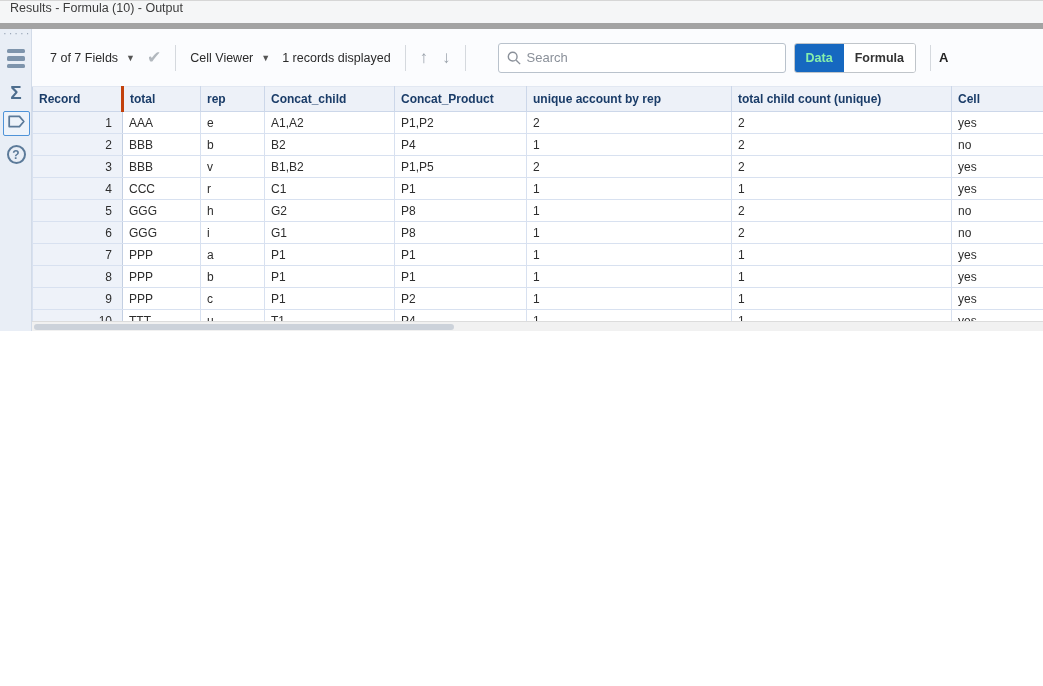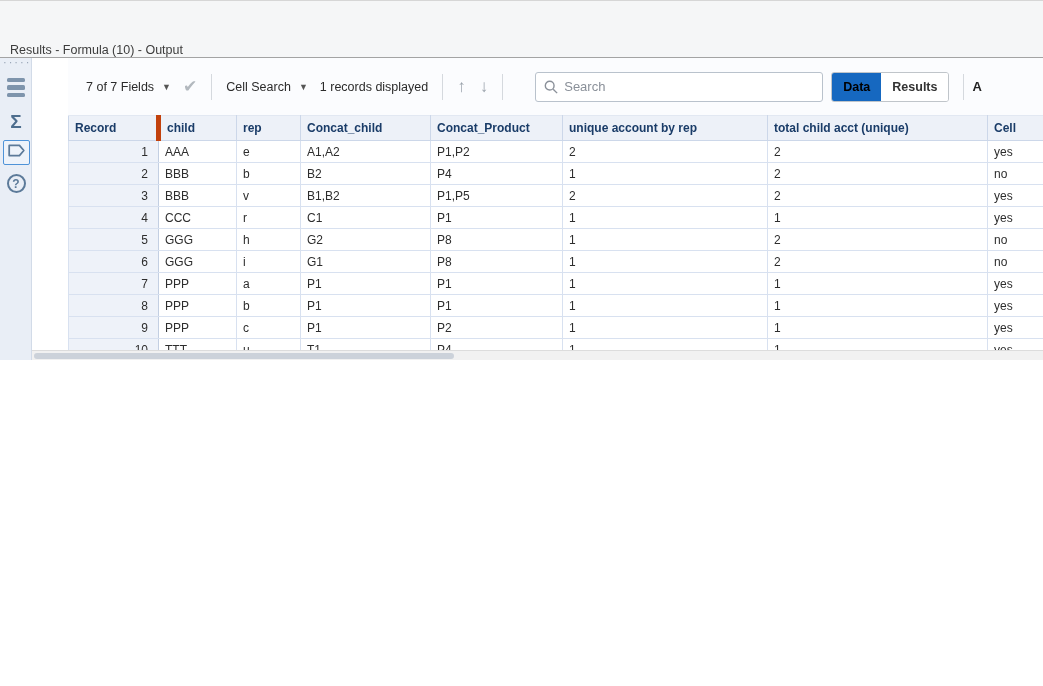--- a/index.html
+++ b/index.html
@@ -17,64 +17,64 @@
   .anchor span { font-size:7.5px; font-weight:bold; color:#2f4a12; padding-left:2px; line-height:1; }
   .annotation { position:absolute; border:1px solid #a3a3a3; background:#fefefe;
                 color:#2e5470; font-weight:700; font-size:11.5px; line-height:1.3;
                 padding:2px 4px; }
   .selection-box { position:absolute; border:1.6px dashed #5aa7df; }
   #wires path { fill:none; }
 
   
   #results { position:absolute; left:0; top:342; width:1043px; height:344px;
              border-top:1px solid #d6d6d6; background:#fff; }
-  #results-titlebar { height:57px; background:#f5f6f7; display:flex; align-items:flex-end;
+  #results-titlebar { height:28px; background:#f5f6f7; display:flex; align-items:flex-start;
                       padding-left:10px; font-size:12.5px; color:#3c3c3c;
-                      border-bottom:1px solid #a3a3a3; }
+                      border-bottom:6px solid #a3a3a3; }
   #results-body { display:flex; height:302px; }
   #results-sidebar { position:relative; width:32px; background:#e9eef6;
                      border-right:1px solid #d2dbe8; flex:none; }
   .grip { position:absolute; top:0px; left:3px; color:#97a3b4; font-size:11px;
           letter-spacing:2px; line-height:8px; }
   .side-icon { position:absolute; left:0; width:32px; display:flex; justify-content:center; }
   .hamburger div { width:18px; height:4.5px; background:#7e94ac; border-radius:1.5px; margin:1.6px 0; }
   .sigma-glyph { font-size:19px; font-weight:700; color:#4e6e8e; line-height:1; }
   .tag-outline-box { border:1.5px solid #4f93d8; border-radius:2px; padding:2px 3px; background:#eef3fa; }
   .help-circle { width:19px; height:19px; border:2px solid #5c7a99; border-radius:50%;
                  display:flex; align-items:center; justify-content:center;
                  font-size:12px; font-weight:700; color:#5c7a99; }
 
-  #results-main { position:relative; flex:1; background:#fff; overflow:hidden;padding-left:36px; }
+  #results-main { position:relative; flex:1; background:#fff; overflow:hidden; }
   #toolbar { height:57px; display:flex; align-items:center; background:#fbfcfe;
              font-size:12.5px; color:#2b2b2b; padding-left:18px; white-space:nowrap; }
   .tb-gap { margin-left:12px; }
   .caret { font-size:9px; color:#555; margin-left:8px; }
   .check { font-size:17px; color:#b2b8be; margin-left:12px; }
   .tb-divider { width:1px; height:26px; background:#d5d9de; margin:0 14px; }
   .nav-arrow { font-size:17px; color:#9aa2ab; font-weight:700; }
   .nav-arrow + .nav-arrow { margin-left:14px; }
   #search-box { display:flex; align-items:center; width:288px; height:30px;
                 border:1px solid #b9c2cc; border-radius:3px; background:#fff; padding:0 8px; }
   #search-box input { border:none; outline:none; flex:1; font-size:13px; color:#333;
                       font-family:"Liberation Sans",sans-serif; margin-left:6px; }
   #search-box input::placeholder { color:#8a9099; }
   .segmented { display:flex; margin-left:8px; border-radius:3px; overflow:hidden;
                border:1px solid #c0c5ca; height:30px; }
   .seg-btn { display:flex; align-items:center; padding:0 11px; font-size:12.5px; font-weight:700; }
-  .seg-active { background:#1668c0; color:#000000; }
+  .seg-active { background:#1668c0; color:#86efac; }
   .seg-inactive { background:#fff; color:#333; }
   .overflow-label { font-weight:700; font-size:13px; color:#222; }
 
   table { border-collapse:collapse; table-layout:fixed; width:1011px; font-size:12px; }
   th { background:#edf1f8; color:#1a3c68; font-weight:700; text-align:left;
        padding:4px 6px; border:1px solid #ccd7e9; border-top:1px solid #e2e8f2; height:25px; }
   td { background:#fff; color:#2d2d2d; padding:2px 6px; border:1px solid #d8e1f0; height:22px;
        overflow:hidden; white-space:nowrap; }
   td.rownum { background:#eef2f9; text-align:right; padding-right:10px; border-right:1px solid #c3cfe2; }
-  th.rownum-h { border-right:5px solid #c2410c; }
+  th.rownum-h { border-right:3px solid #c2410c; }
 
   #hscrollbar { position:absolute; left:0; right:0; bottom:0; height:10px;
                 background:#f1f1f1; border-top:1px solid #dcdcdc; }
   #hscroll-thumb { position:absolute; left:2px; top:2px; width:420px; height:6px;
                    background:#ccd2da; border-radius:3px; }
 </style>
 </head>
 <body>
 
 <div id="stage">
@@ -198,62 +198,62 @@
             </span>
         </div>
       </div>
 
       <div id="results-main">
         <div id="toolbar">
           <span>7 of 7 Fields</span>
           <span class="caret">▼</span>
           <span class="check">✔</span>
           <span class="tb-divider"></span>
-          <span>Cell Search</span>
+          <span>Cell Viewer</span>
           <span class="caret">▼</span>
           <span class="tb-gap">1 records displayed</span>
           <span class="tb-divider"></span>
           <span class="nav-arrow">↑</span>
           <span class="nav-arrow">↓</span>
           <span class="tb-divider"></span>
           <div id="search-box" style="margin-left:18px;">
             <svg width="14" height="14" viewBox="0 0 16 16">
               <circle cx="6.5" cy="6.5" r="5" fill="none" stroke="#8a9099" stroke-width="1.6"></circle>
               <line x1="10.5" y1="10.5" x2="15" y2="15" stroke="#8a9099" stroke-width="1.6"></line>
             </svg>
             <input value="" placeholder="Search" style="">
           </div>
           <div class="segmented">
             <span class="seg-btn seg-active">Data</span>
-            <span class="seg-btn seg-inactive">Results</span>
+            <span class="seg-btn seg-inactive">Formula</span>
           </div>
           <span class="tb-divider" style="margin:0 8px 0 14px;"></span>
           <span class="overflow-label">A</span>
         </div>
 
         <table>
           <colgroup>
             <col style="width:90px">
               <col style="width:78px">
               <col style="width:64px">
             <col style="width:130px">
               <col style="width:132px">
               <col style="width:205px">
             <col style="width:220px">
               <col style="width:92px">
           </colgroup>
           <thead>
             <tr>
               <th class="rownum-h">Record</th>
-              <th>child</th>
+              <th>total</th>
               <th>rep</th>
               <th>Concat_child</th>
               <th>Concat_Product</th>
               <th>unique account by rep</th>
-              <th>total child acct (unique)</th>
+              <th>total child count (unique)</th>
               <th>Cell</th>
             </tr>
           </thead>
           <tbody>
               <tr>
                 <td class="rownum">1</td>
                 <td class="">AAA</td>
                 <td class="">e</td>
                 <td class="">A1,A2</td>
                 <td class="">P1,P2</td>

